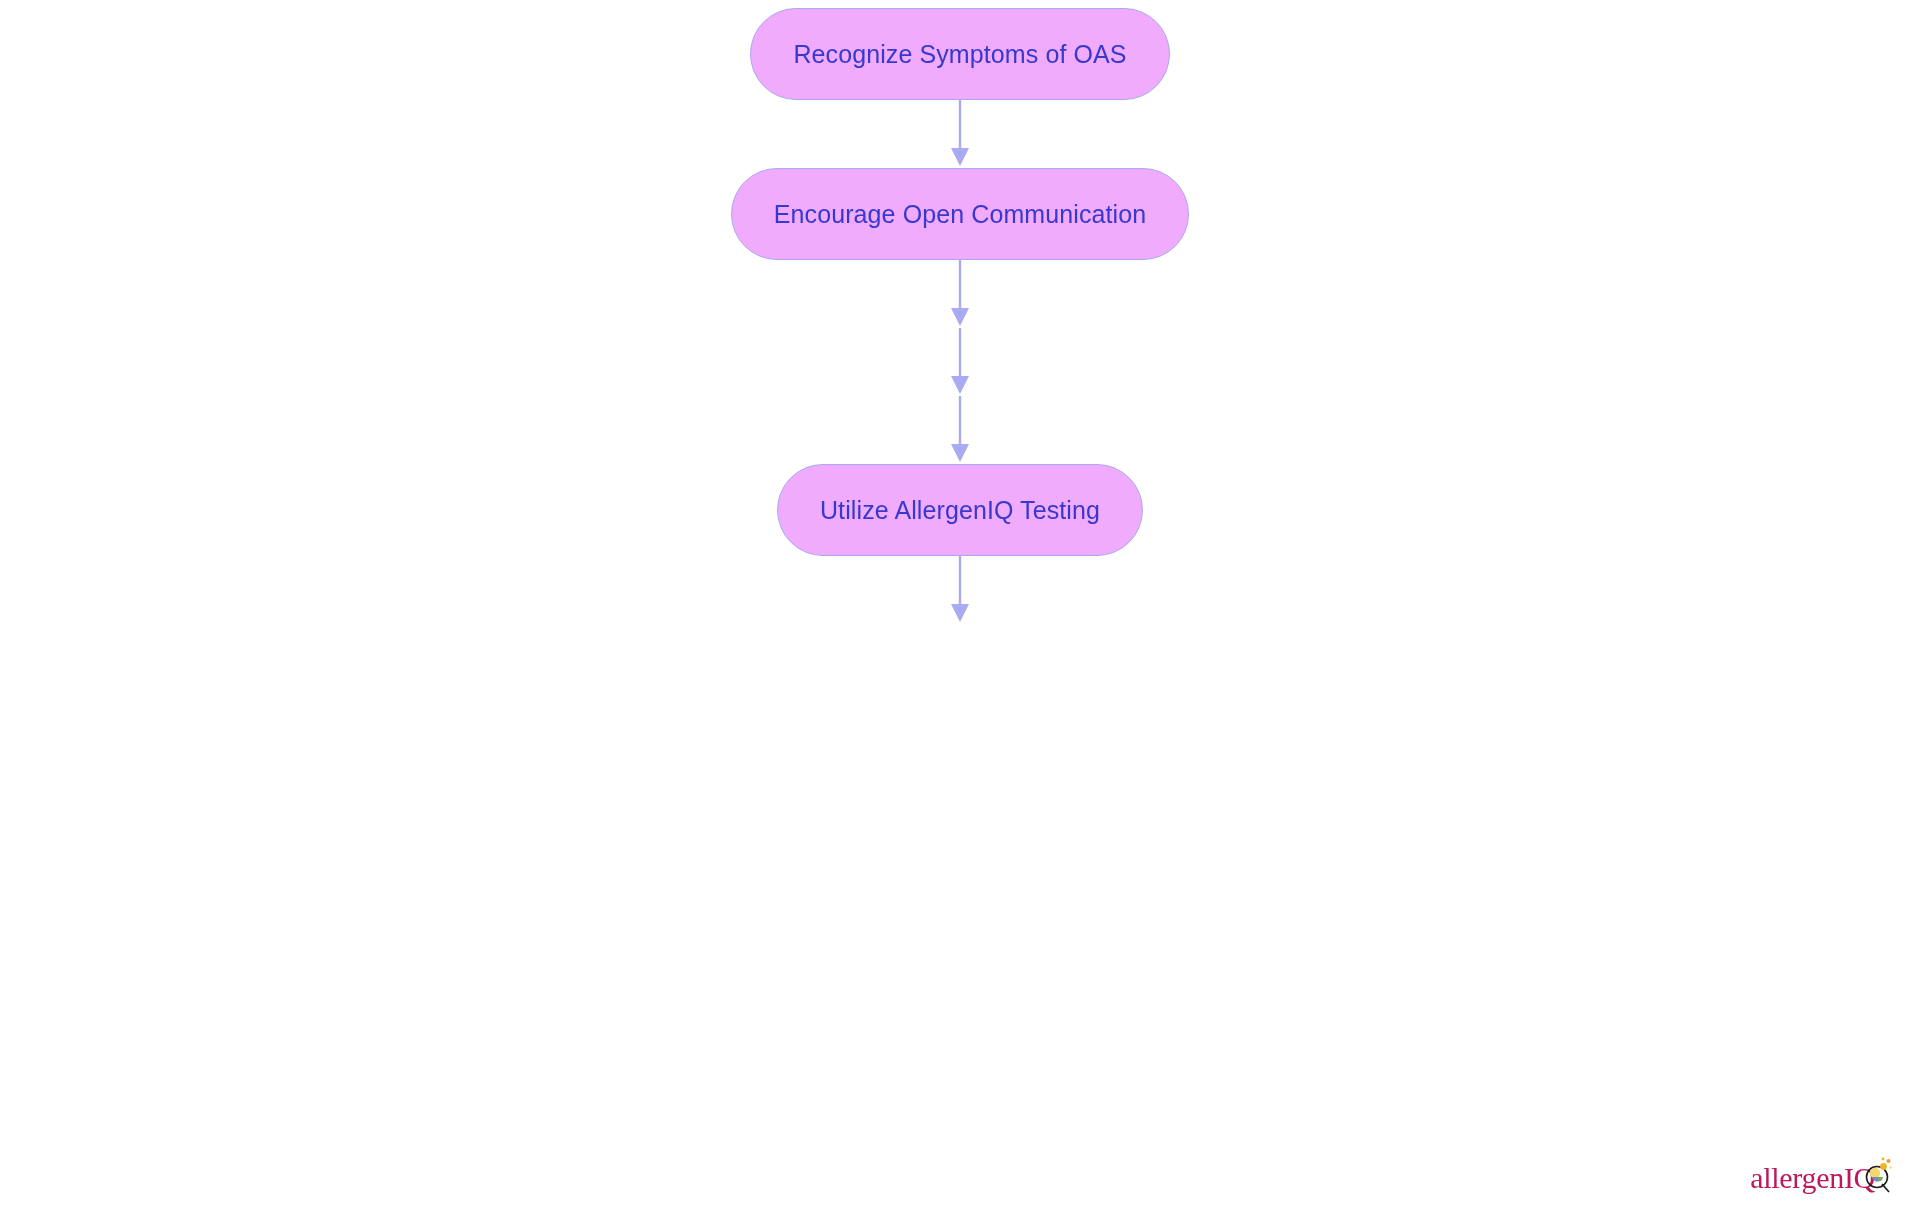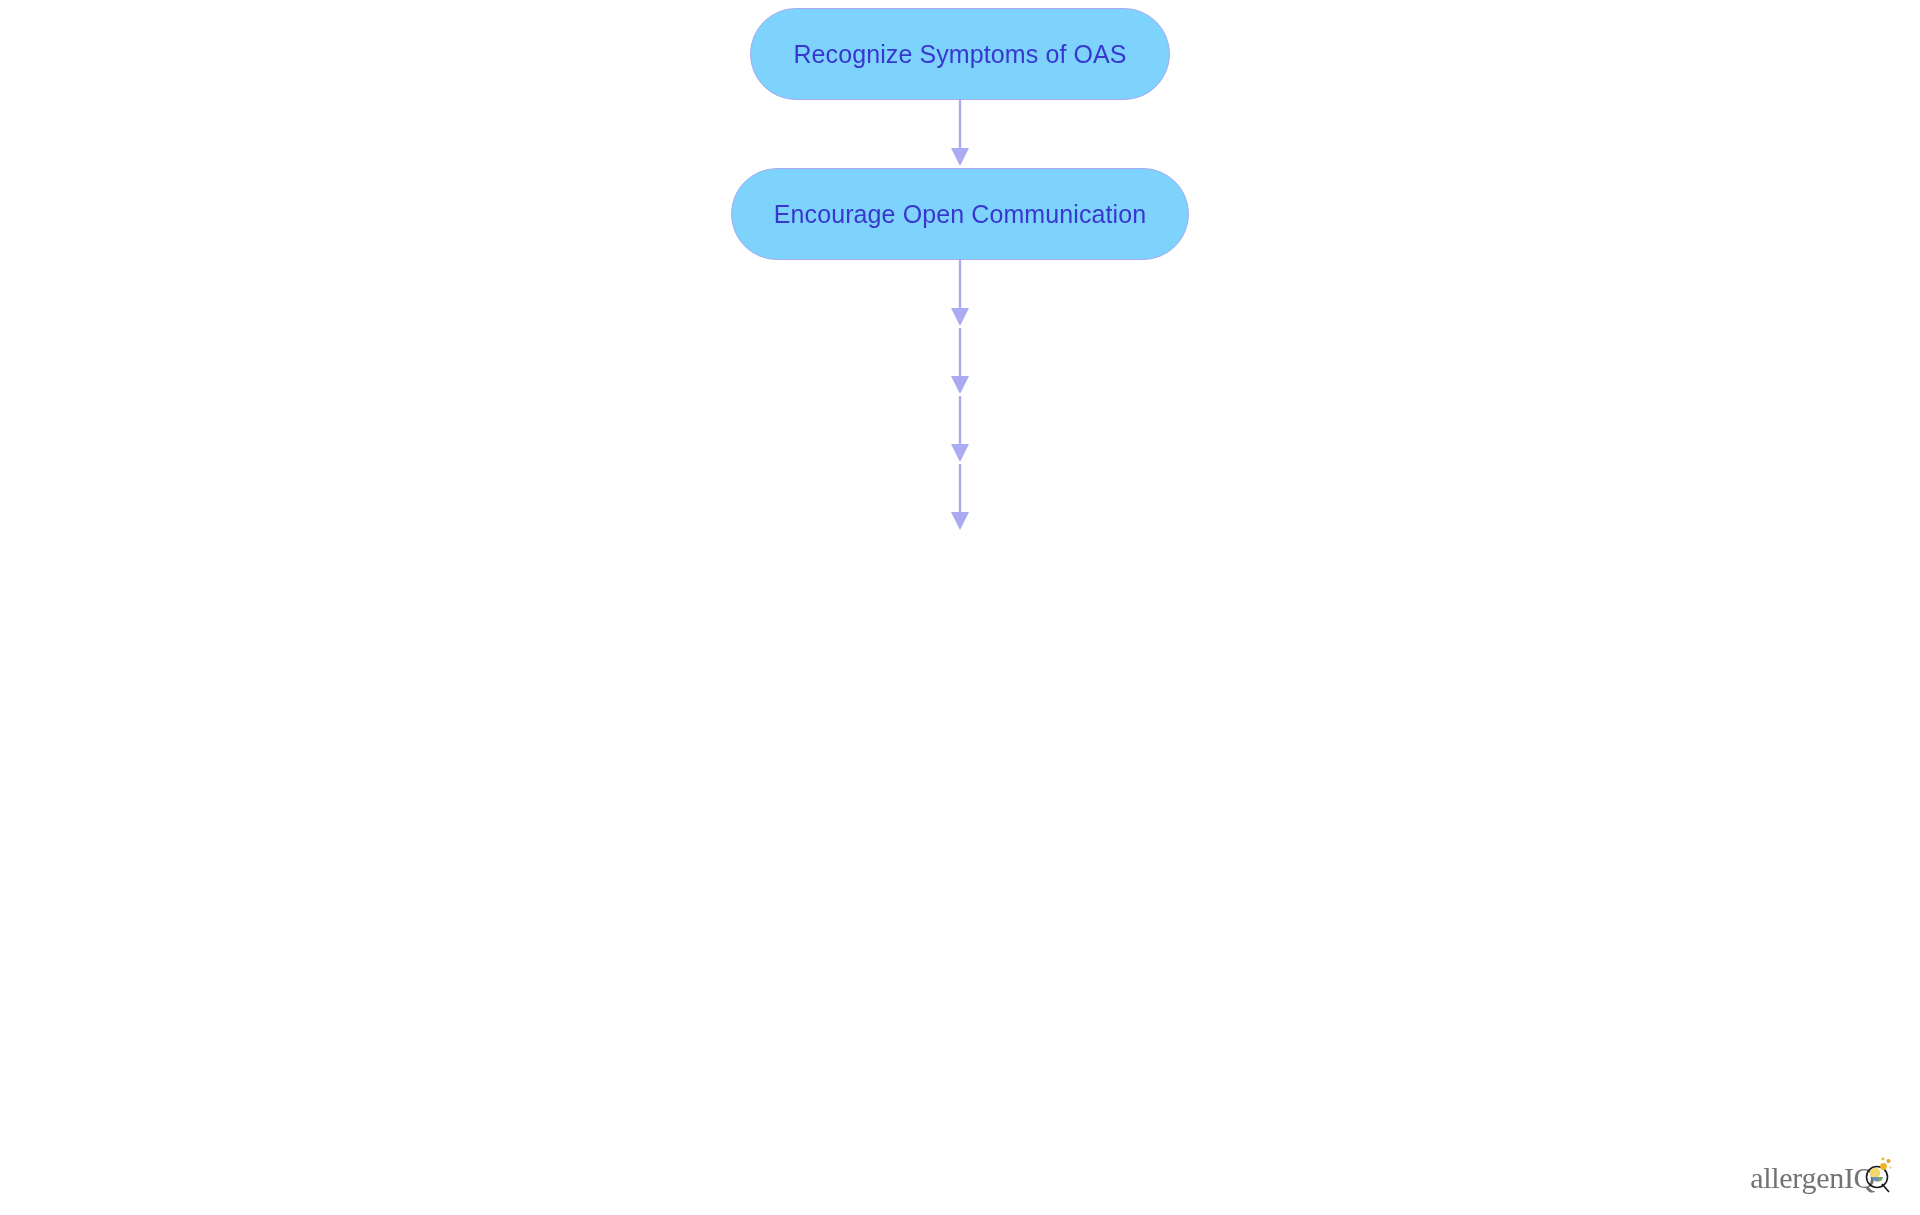--- a/index.html
+++ b/index.html
@@ -28,21 +28,21 @@
     left: 0;
     top: 0;
     width: 1920px;
     display: flex;
     flex-direction: column;
     align-items: center;
   }
 
   
   .node {
-    background: #7dd3fc;
+    background: #f0abfc;
     border: 1.6px solid #a9aaf2;
     border-radius: 999px;
     color: #3838cf;
     display: flex;
     align-items: center;
     justify-content: center;
     box-sizing: border-box;
     font-size: 25px;
     letter-spacing: 0.1px;
     font-weight: 400;
@@ -67,21 +67,21 @@
     position: absolute;
     right: 24px;
     bottom: 22px;
     display: flex;
     align-items: flex-end;
     height: 44px;
   }
   .logo-wordmark {
     font-family: "Liberation Serif", serif;
     font-size: 30px;
-    color: #737373;
+    color: #be185d;
     letter-spacing: -0.3px;
     line-height: 1;
   }
   .logo-mark {
     position: relative;
     width: 34px;
     height: 40px;
     margin-left: -13px;
   }
   .logo-mark svg { display: block; }
@@ -116,20 +116,23 @@
       <line x1="20" y1="0" x2="20" y2="52" stroke="#a9aaf2" stroke-width="2.4"></line>
       <polygon points="20,66 11,48 29,48" fill="#a9aaf2"></polygon>
     </svg>
 
 
     <svg class="connector" viewBox="0 0 40 68" xmlns="http://www.w3.org/2000/svg">
       <line x1="20" y1="0" x2="20" y2="52" stroke="#a9aaf2" stroke-width="2.4"></line>
       <polygon points="20,66 11,48 29,48" fill="#a9aaf2"></polygon>
     </svg>
 
+    <div class="node">
+      <span class="node-label">Utilize AllergenIQ Testing</span>
+    </div>
 
     <svg class="connector" viewBox="0 0 40 68" xmlns="http://www.w3.org/2000/svg">
       <line x1="20" y1="0" x2="20" y2="52" stroke="#a9aaf2" stroke-width="2.4"></line>
       <polygon points="20,66 11,48 29,48" fill="#a9aaf2"></polygon>
     </svg>
 
 
   </div>
 
   <div class="logo">

